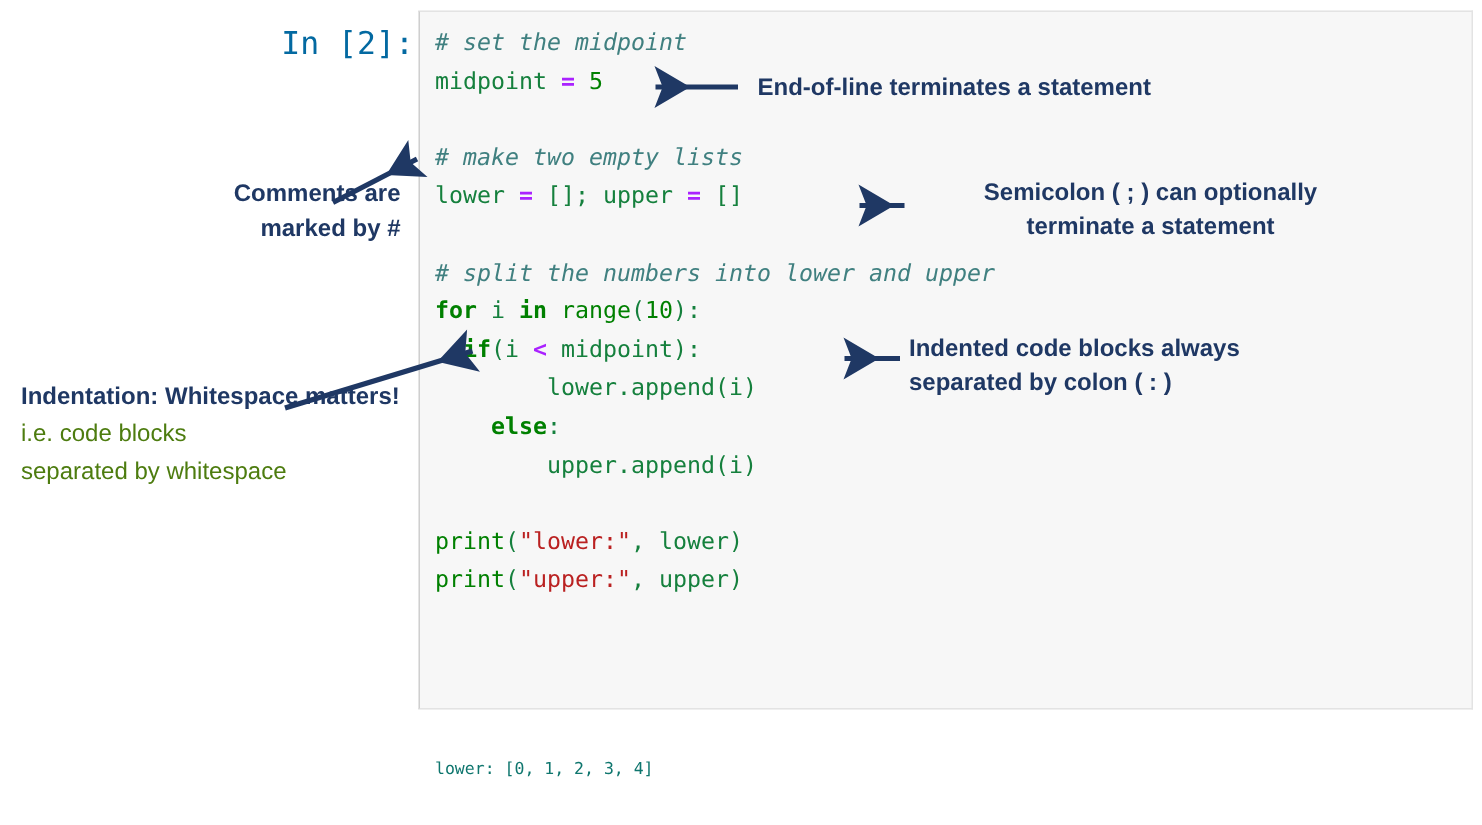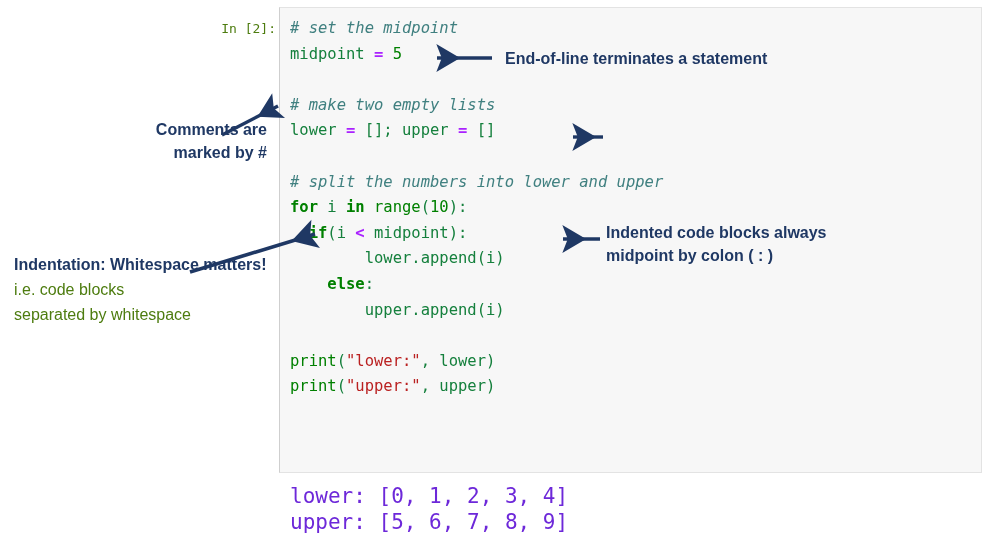--- a/index.html
+++ b/index.html
@@ -26,23 +26,23 @@
   }
 
   
   .prompt {
     position: absolute;
     left: 182px;
     top: 19px;
     width: 94px;
     text-align: right;
     font-family: "DejaVu Sans Mono", "Liberation Mono", monospace;
-    font-size: 13px;
+    font-size: 21px;
     line-height: 20px;
-    color: #4d7c0f;
+    color: #0369a1;
     white-space: pre;
   }
 
   
   .code-cell {
     position: absolute;
     left: 279px;
     top: 7px;
     width: 703px;
     height: 466px;
@@ -71,26 +71,26 @@
   .c-builtin  { color: #008000; }
   .c-number   { color: #008000; }
   .c-string   { color: #ba2121; }
   .c-operator { color: #aa22ff; font-weight: bold; }
   .c-plain    { color: #15803d; }
 
   
   .output-body {
     position: absolute;
     left: 290px;
-    top: 484px;
+    top: 500px;
     font-family: "DejaVu Sans Mono", "Liberation Mono", monospace;
-    font-size: 21px;
+    font-size: 11px;
     line-height: 25.6px;
     white-space: pre;
-    color: #6d28d9;
+    color: #0f766e;
   }
   .output-body .ln { display: block; height: 25.6px; }
 
   
   .anno {
     position: absolute;
     color: #1f3864;
     font-family: "Liberation Sans", sans-serif;
     font-weight: bold;
     font-size: 16px;
@@ -148,30 +148,34 @@
 <body>
 
 <div id="canvas">
 
   <div class="prompt">In [2]:</div>
 
   <div class="code-cell"></div>
 
   <div class="code-body" id="code-body"><span class="ln"><span class="c-comment"># set the midpoint</span></span><span class="ln"><span class="c-plain">midpoint </span><span class="c-operator">=</span><span class="c-plain"> </span><span class="c-number">5</span></span><span class="ln"><span class="c-plain"></span></span><span class="ln"><span class="c-comment"># make two empty lists</span></span><span class="ln"><span class="c-plain">lower </span><span class="c-operator">=</span><span class="c-plain"> []; upper </span><span class="c-operator">=</span><span class="c-plain"> []</span></span><span class="ln"><span class="c-plain"></span></span><span class="ln"><span class="c-comment"># split the numbers into lower and upper</span></span><span class="ln"><span class="c-keyword">for</span><span class="c-plain"> i </span><span class="c-keyword">in</span><span class="c-plain"> </span><span class="c-builtin">range</span><span class="c-plain">(</span><span class="c-number">10</span><span class="c-plain">):</span></span><span class="ln"><span class="c-plain">  </span><span class="c-keyword">if</span><span class="c-plain">(i </span><span class="c-operator">&lt;</span><span class="c-plain"> midpoint):</span></span><span class="ln"><span class="c-plain">        lower.append(i)</span></span><span class="ln"><span class="c-plain">    </span><span class="c-keyword">else</span><span class="c-plain">:</span></span><span class="ln"><span class="c-plain">        upper.append(i)</span></span><span class="ln"><span class="c-plain"></span></span><span class="ln"><span class="c-builtin">print</span><span class="c-plain">(</span><span class="c-string">"lower:"</span><span class="c-plain">, lower)</span></span><span class="ln"><span class="c-builtin">print</span><span class="c-plain">(</span><span class="c-string">"upper:"</span><span class="c-plain">, upper)</span></span></div>
 
-  <div class="output-body" id="output-body"><span class="ln">lower: [0, 1, 2, 3, 4]</span><span class="ln">upper: [5, 6, 7, 8, 9]</span></div>
+  <div class="output-body" id="output-body"><span class="ln">lower: [0, 1, 2, 3, 4]</span></div>
 
   <div class="anno" id="anno-eol">
     <span>End-of-line terminates a statement</span>
   </div>
 
+  <div class="anno" id="anno-semicolon">
+    <span>Semicolon ( ; ) can optionally</span><br>
+    <span>terminate a statement</span>
+  </div>
 
   <div class="anno" id="anno-indent-block">
     <span>Indented code blocks always</span><br>
-    <span>midpoint by colon ( : )</span>
+    <span>separated by colon ( : )</span>
   </div>
 
   <div class="anno" id="anno-comments">
     <span>Comments are</span><br>
     <span>marked by #</span>
   </div>
 
   <div class="anno" id="anno-whitespace">
     <span class="em">Indentation: Whitespace matters!</span><span class="rest"> i.e. code blocks</span><br>
     <span class="rest">separated by whitespace</span>

